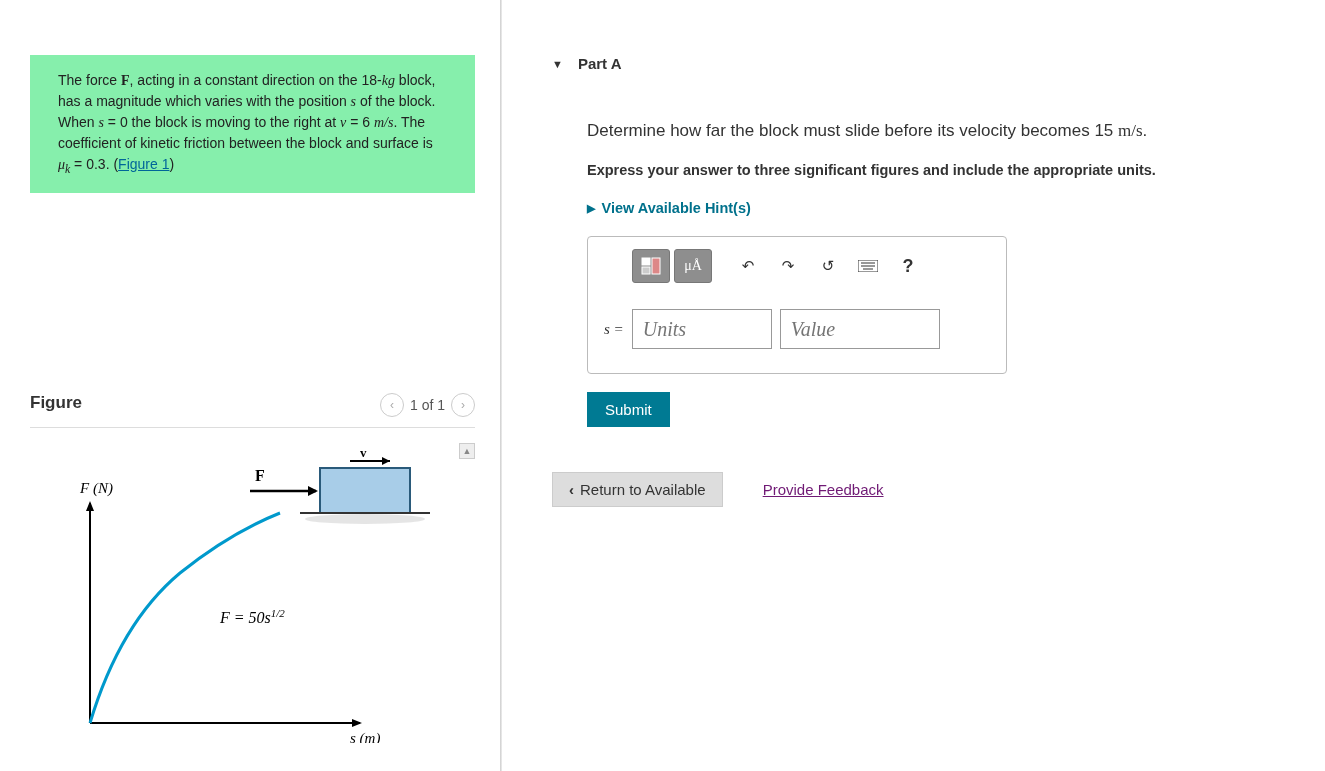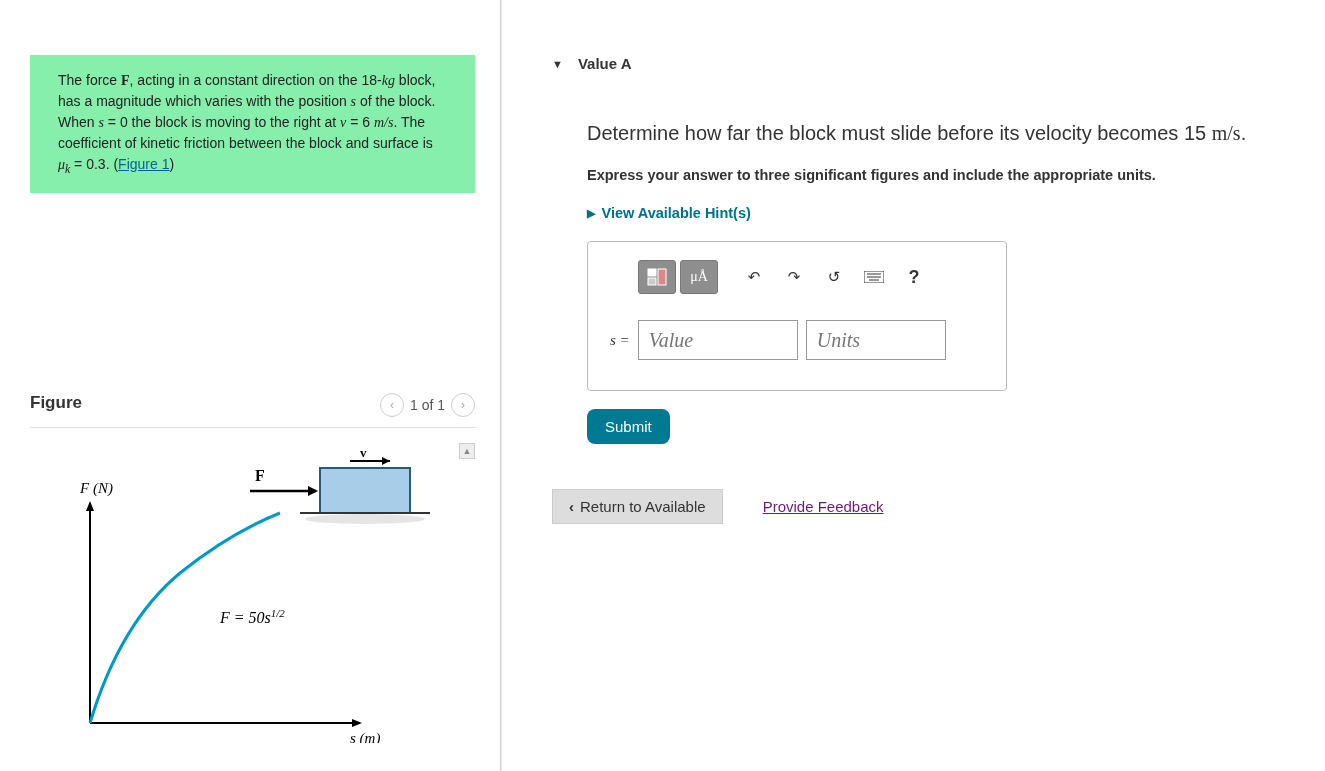--- a/index.html
+++ b/index.html
@@ -74,35 +74,35 @@
   }
 
   
   .part-header {
     display: flex; align-items: center; gap: 15px;
     margin-top: 55px; margin-left: 20px;
   }
   .part-caret { font-size: 11px; }
   .part-title { font-weight: bold; font-size: 15px; }
   .part-body { margin-left: 55px; margin-top: 45px; }
-  .question { font-size: 20px; line-height: 1.6; }
+  .question { font-size: 17px; line-height: 1.6; }
   .instruction { font-weight: bold; margin-top: 18px; font-size: 14.5px;}
   .hints-toggle {
     color: #00718c; font-weight: bold; margin-top: 22px;
     display: inline-flex; align-items: center; gap: 6px; cursor: pointer;
     font-size: 14.5px;
   }
   .hints-toggle .tri { font-size: 11px; }
 
   .answer-box {
     border: 1px solid #bbb;
     border-radius: 4px;
     width: 420px;
     margin-top: 20px;
-    padding: 10px;
+    padding: 4px;
     box-sizing: border-box;
   }
   .toolbar {
     display: flex; align-items: center;
     padding: 8px 8px 8px 40px; gap: 4px;
   }
   .tool-btn {
     width: 36px; height: 32px; border-radius: 3px;
     display: inline-flex; align-items: center; justify-content: center;
     cursor: pointer; font-size: 15px; color: #333;
@@ -117,21 +117,21 @@
     border: 1px solid #999; height: 40px; padding: 0 10px;
     font-family: Georgia, serif; font-style: italic; font-size: 20px;
     color: #999; box-sizing: border-box;
   }
   .value-input { width: 160px; }
   .units-input { width: 140px; }
 
   .submit-btn {
     background: #007a93; color: #fff; border: none;
     padding: 9px 18px; font-size: 15px; margin-top: 18px;
-    cursor: pointer; border-radius: 8px;
+    cursor: pointer; border-radius: 0;
   }
 
   .bottom-row {
     margin-top: 45px; display: flex; align-items: center; gap: 40px;
     margin-left: 20px;
   }
   .return-btn {
     background: #ddd; border: 1px solid #ccc;
     padding: 8px 16px; font-size: 15px; color: #333;
     display: inline-flex; align-items: center; gap: 6px; cursor: pointer;
@@ -195,21 +195,21 @@
         </g>
       </svg>
     </div>
   </div>
 
   <div class="divider"></div>
 
   <div class="right-panel">
     <div class="part-header">
       <span class="part-caret">▼</span>
-      <span class="part-title">Value A</span>
+      <span class="part-title">Part A</span>
     </div>
 
     <div class="part-body">
       <div class="question">Determine how far the block must slide before its velocity becomes 15 <span style="font-family:Georgia,serif">m/s</span>.</div>
       <div class="instruction">Express your answer to three significant figures and include the appropriate units.</div>
 
       <div class="hints-toggle">
         <span class="tri">▶</span>
         <span>View Available Hint(s)</span>
       </div>
@@ -233,22 +233,22 @@
                 <rect x="0" y="0" width="20" height="12" fill="none" stroke="#333"></rect>
                 <line x1="3" y1="3" x2="17" y2="3" stroke="#333"></line>
                 <line x1="3" y1="6" x2="17" y2="6" stroke="#333"></line>
                 <line x1="5" y1="9" x2="15" y2="9" stroke="#333"></line>
               </svg>
           </span>
           <span class="tool-btn" style="font-size:18px;font-weight:bold">?</span>
         </div>
         <div class="input-row">
           <span class="var-label">s =</span>
+          <input class="text-input units-input" type="text" placeholder="Units" style="">
           <input class="text-input value-input" type="text" placeholder="Value" style="">
-          <input class="text-input units-input" type="text" placeholder="Units" style="">
         </div>
       </div>
 
       <button class="submit-btn">Submit</button>
     </div>
 
     <div class="bottom-row">
       <div class="return-btn">
         <span style="font-weight:bold">‹</span>
         <span>Return to Available</span>

